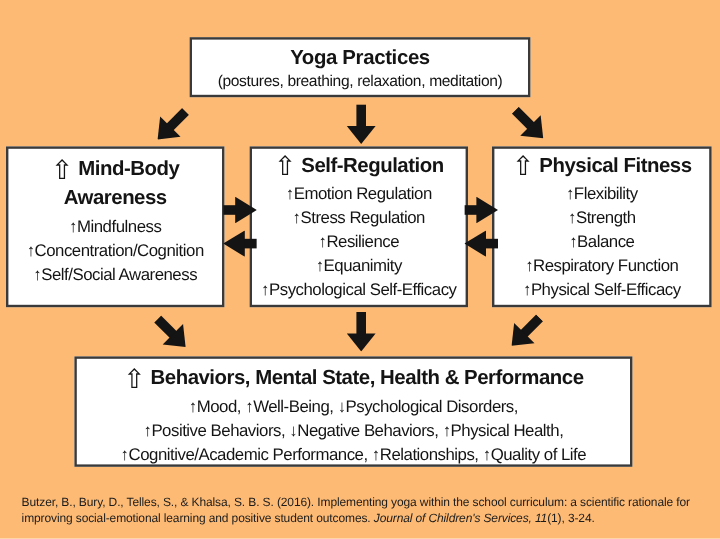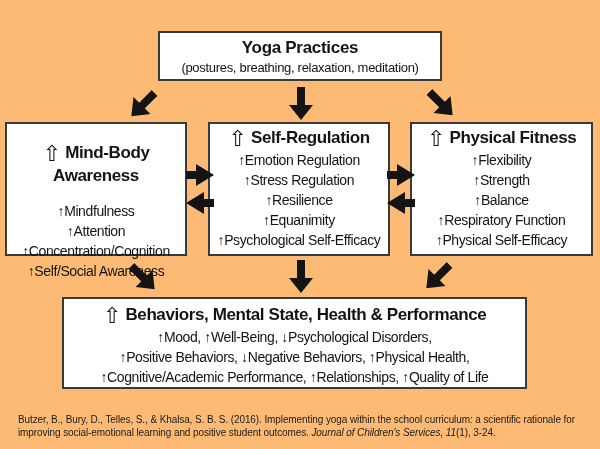--- a/index.html
+++ b/index.html
@@ -11,21 +11,21 @@
   }
   .box {
     position:absolute; background:#ffffff;
     border:2px solid #3a3a3a; box-sizing:border-box;
     text-align:center;
   }
   .box-heading {
     font-weight:bold; font-size:17px; letter-spacing:-0.4px;
     line-height:21px; padding-top:3px; white-space:normal;
   }
-  .narrow-heading { max-width:160px; margin:15px auto; }
+  .narrow-heading { max-width:160px; margin:3px auto; }
   .block-arrow {
     font-family:"DejaVu Sans",sans-serif; font-weight:400;
     font-size:22px; line-height:1; vertical-align:-3px; letter-spacing:0;
   }
   .box-item {
     font-size:14px; letter-spacing:-0.4px; line-height:20px;
     white-space:nowrap;
   }
   #yoga-box { left:158px; top:31px; width:284px; height:50px; }
   #yoga-title { font-weight:bold; font-size:17px; letter-spacing:-0.3px; line-height:21px; padding-top:4px; }
@@ -71,21 +71,20 @@
   <div class="arr rotm45" style="left:428px; top:87px;">
     <svg width="26" height="33" viewBox="0 0 26 33">
         <rect x="9" y="0" width="8" height="20" fill="#141414"></rect>
         <polygon points="1,18 25,18 13,33" fill="#141414"></polygon>
       </svg>
   </div>
 
   <div class="box" id="mind-box">
     <div class="box-heading narrow-heading"><span class="block-arrow">⇧</span> <span>Mind-Body Awareness</span></div>
     <div class="box-item">↑Mindfulness</div>
-    <div class="box-item">↑Attention</div>
     <div class="box-item">↑Concentration/Cognition</div>
     <div class="box-item">↑Self/Social Awareness</div>
   </div>
 
   <div class="box" id="self-box">
     <div class="box-heading"><span class="block-arrow">⇧</span> <span>Self-Regulation</span></div>
     <div class="box-item">↑Emotion Regulation</div>
     <div class="box-item">↑Stress Regulation</div>
     <div class="box-item">↑Resilience</div>
     <div class="box-item">↑Equanimity</div>

